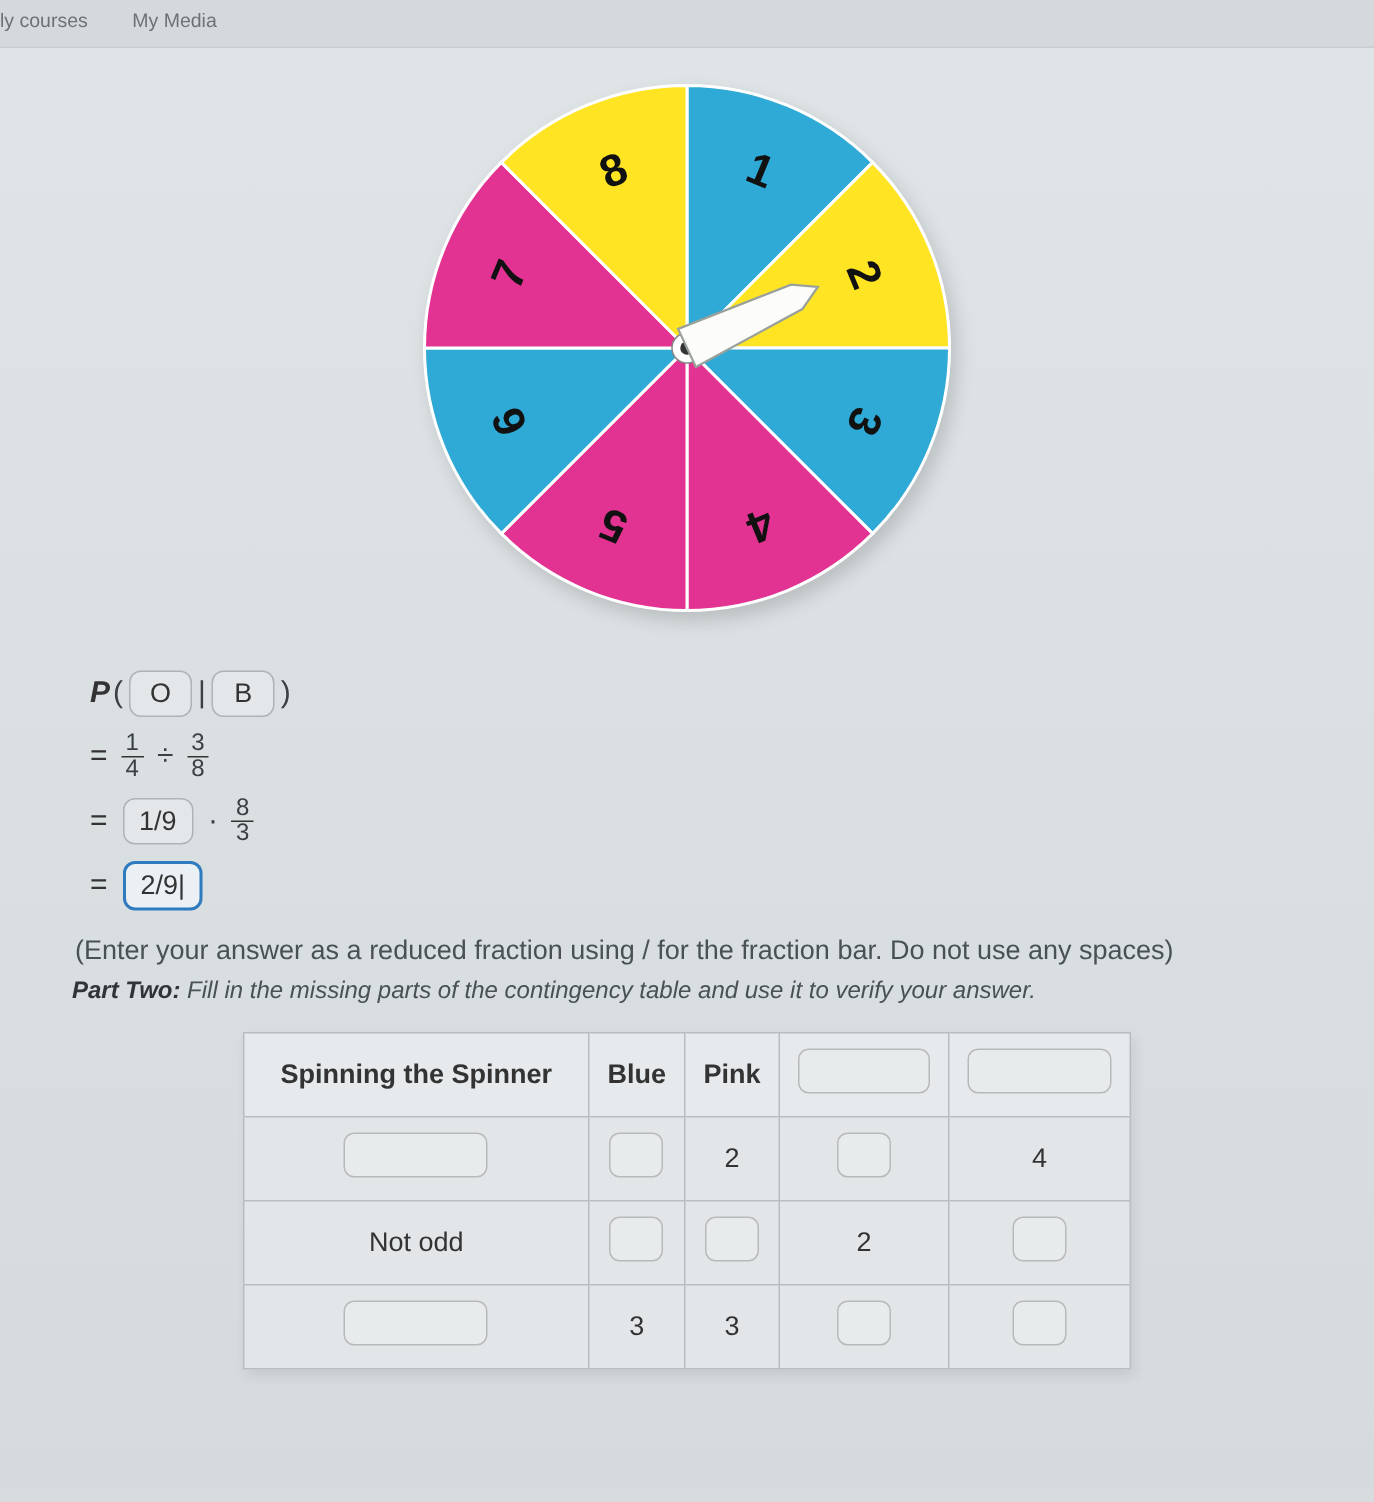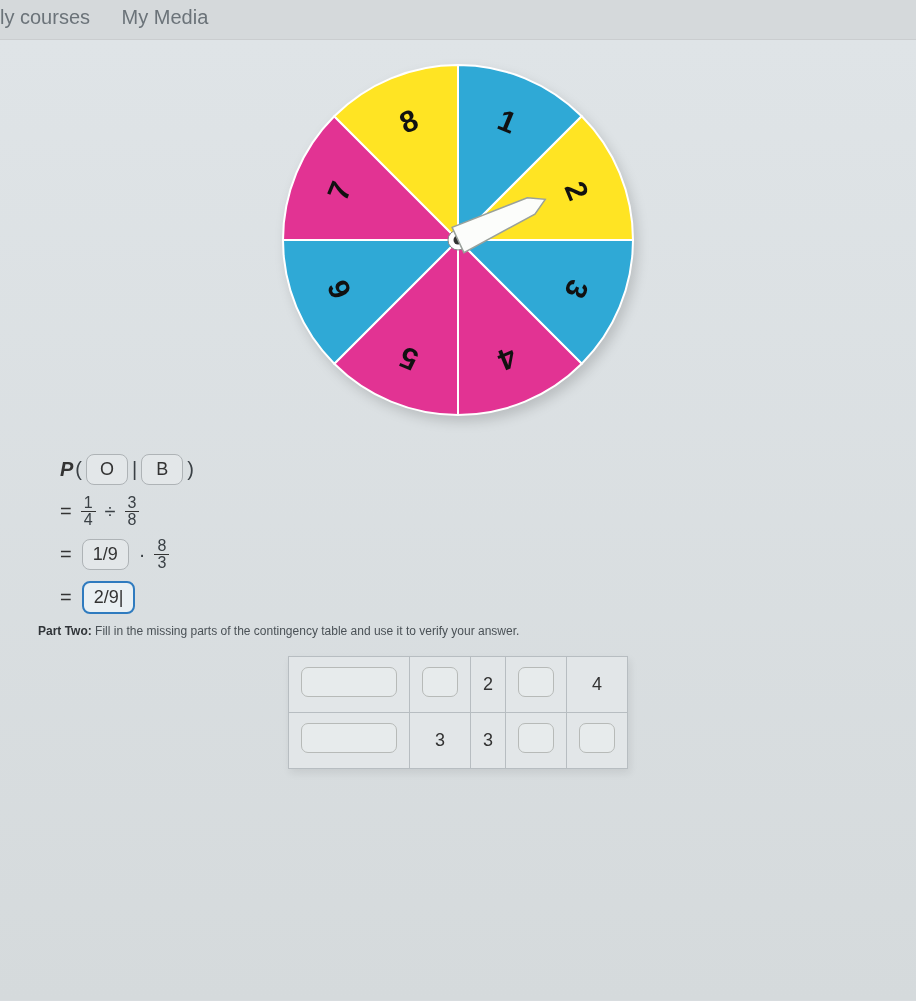--- a/index.html
+++ b/index.html
@@ -8,21 +8,21 @@
     font-family: Arial, Helvetica, sans-serif;
     background: #d8dcdf;
     width: 916px;
     height: 1001px;
     overflow: hidden;
     color: #3a4045;
   }
   .topnav {
     background: #d5d9db;
     padding: 6px 0 10px 0;
-    font-size: 20px;
+    font-size: 13px;
     color: #6b7379;
     border-bottom: 1px solid rgba(0,0,0,0.05);
   }
   .topnav span { margin-right: 26px; }
   .nav-left-cut { margin-left: 0; }
   .content {
     background: linear-gradient(180deg, #dfe4e7 0%, #d5dadc 100%);
     padding: 20px 30px 0 30px;
     min-height: 960px;
     position: relative;
@@ -64,23 +64,24 @@
   .frac .num { border-bottom: 1.5px solid #333; padding: 0 3px; }
   .frac .den { padding: 0 3px; }
   .eq { margin-right: 6px; color:#333; }
   .op { margin: 0 6px; }
   .hint {
     margin: 16px 0 6px 20px;
     font-size: 18px;
     color: #4a5156;
   }
   .part2 {
-    margin: 8px 0 0 8px;
-    font-size: 12px;
+    margin: 8px 0 0 18px;
+    font-size: 16px;
     color: #4a5156;
+    font-style: italic;
   }
   .part2 b { color: #303438; }
   table.contingency {
     border-collapse: collapse;
     margin: 18px auto 0 auto;
     background: #e2e6e8;
     box-shadow: 2px 4px 8px rgba(0,0,0,0.08);
   }
   table.contingency td, table.contingency th {
     border: 1.5px solid #b7bdc1;
@@ -174,33 +175,48 @@
       </span>
     </div>
 
     <div class="prob-row">
       <span class="eq">=</span>
       <span class="answer-box focus">2/9|</span>
     </div>
 
   </div>
 
+  <div class="hint">(Enter your answer as a reduced fraction using / for the fraction bar. Do not use any spaces)</div>
 
   <div class="part2">
     <b>Part Two:</b><span> Fill in the missing parts of the contingency table and use it to verify your answer.</span>
   </div>
 
   <table class="contingency">
     <tbody>
+        <tr>
+      <th class="head-main">Spinning the Spinner</th>
+      <th class="cell-blue">Blue</th>
+      <th class="cell-pink">Pink</th>
+      <th class="cell-wide"><span class="ibox w"></span></th>
+      <th class="cell-wide"><span class="ibox ww"></span></th>
+    </tr>
     <tr>
       <td class="row-label"><span class="ibox ww"></span></td>
       <td><span class="ibox"></span></td>
       <td>2</td>
       <td><span class="ibox"></span></td>
       <td>4</td>
+    </tr>
+    <tr>
+      <td class="row-label">Not odd</td>
+      <td><span class="ibox"></span></td>
+      <td><span class="ibox"></span></td>
+      <td>2</td>
+      <td><span class="ibox"></span></td>
     </tr>
     <tr>
       <td class="row-label"><span class="ibox ww"></span></td>
       <td>3</td>
       <td>3</td>
       <td><span class="ibox"></span></td>
       <td><span class="ibox"></span></td>
     </tr>
   </tbody>
     </table>

